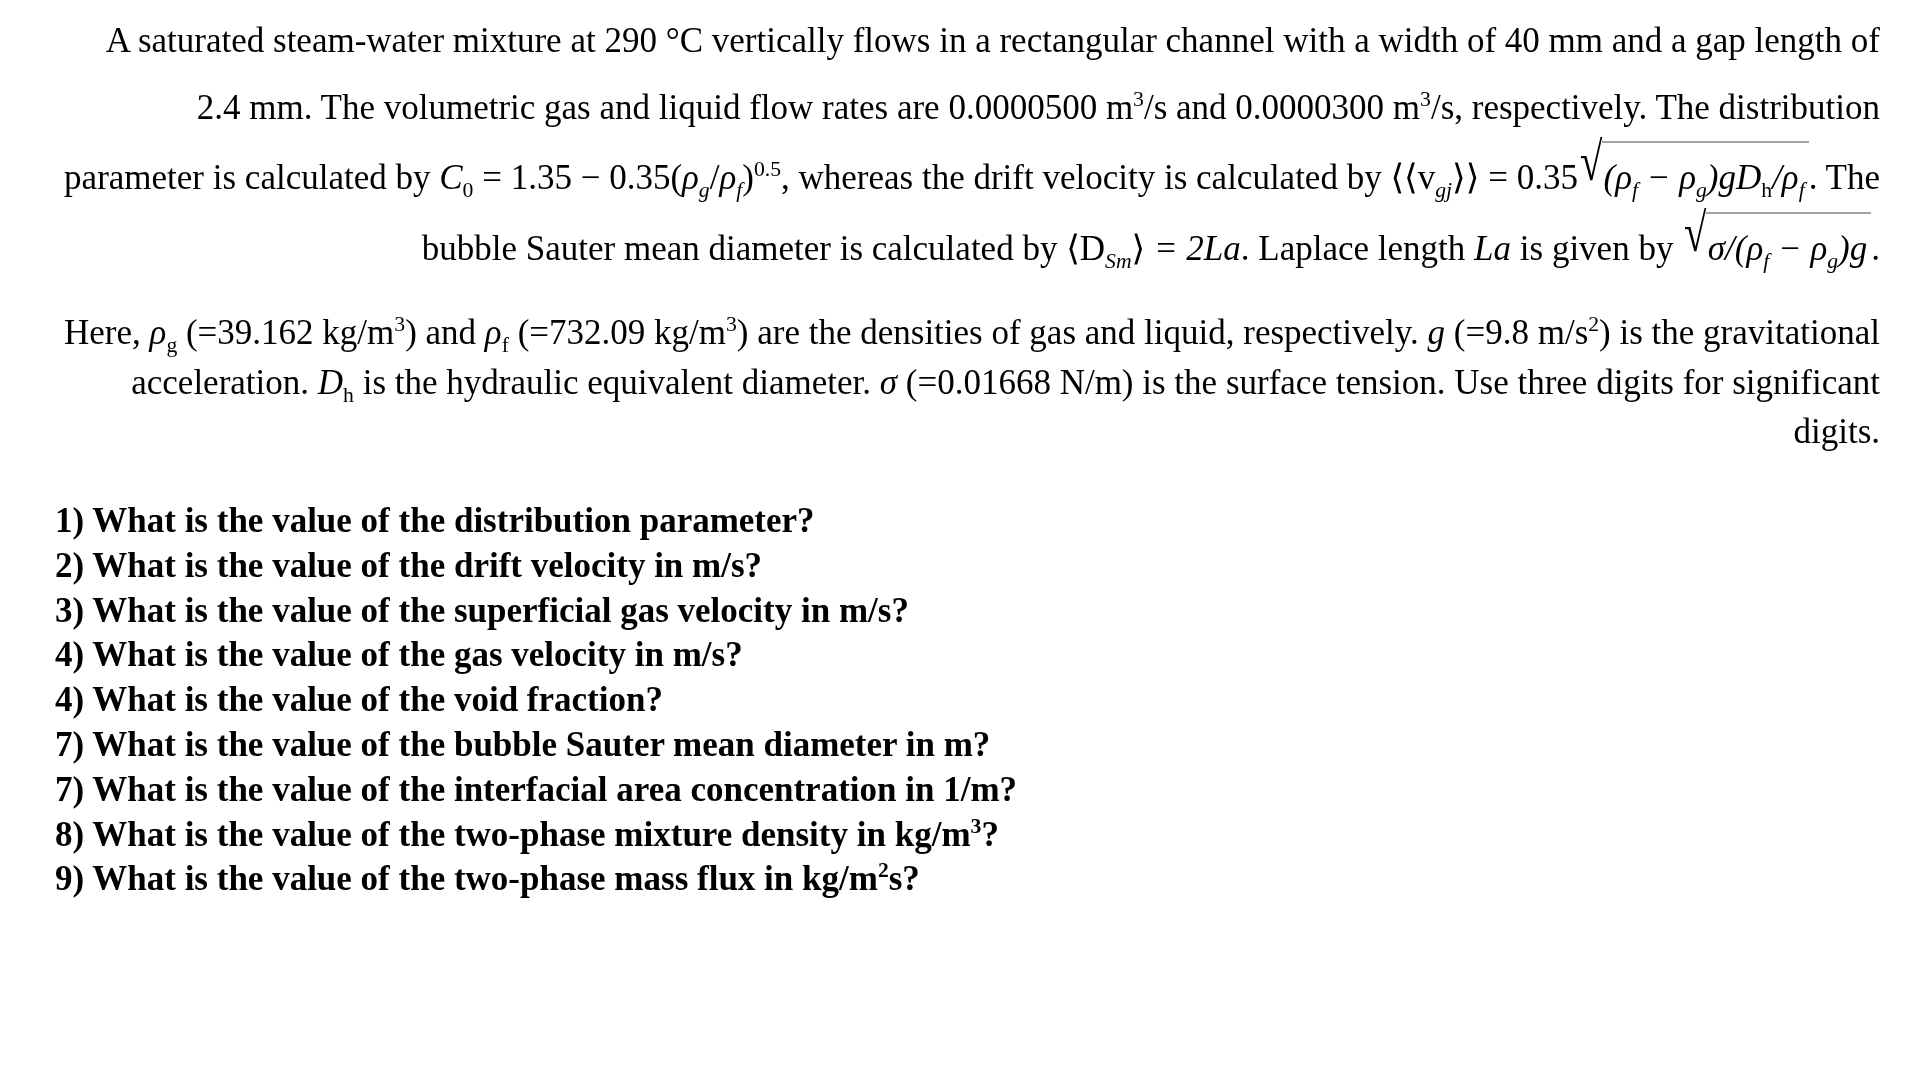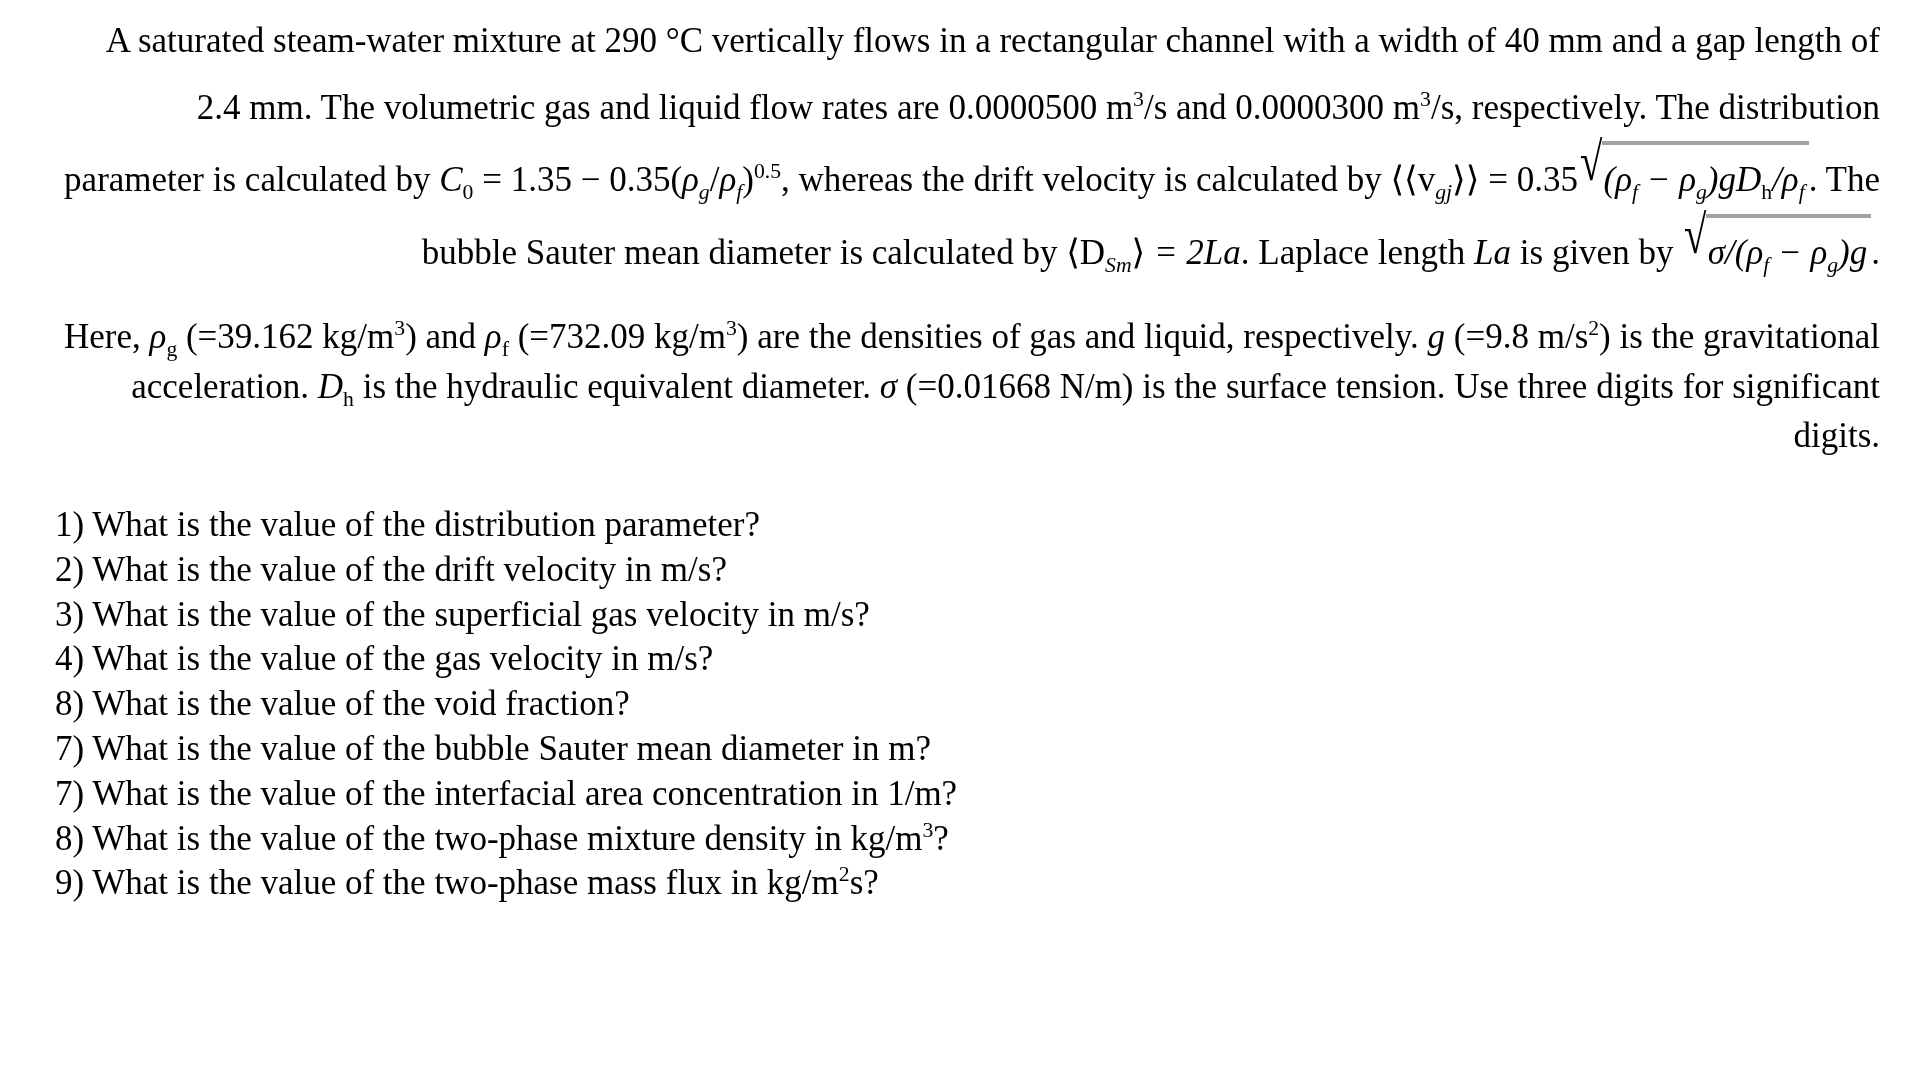--- a/index.html
+++ b/index.html
@@ -41,21 +41,21 @@
   
   .sqrt {
     display: inline-block;
     position: relative;
     padding-left: 0.62em;
     margin-left: 2px;
     white-space: nowrap;
   }
   .sqrt > .radicand {
     display: inline-block;
-    border-top: 4px solid #a3a3a3;
+    border-top: 2px solid #a3a3a3;
     padding: 2px 4px 0 2px;
   }
   .sqrt > .radsign {
     position: absolute;
     left: 0;
     top: -6px;
     font-size: 1.55em;
     line-height: 1;
     transform: scaleX(0.75);
     transform-origin: left top;
@@ -63,20 +63,21 @@
   .tallrow {
     line-height: 1.9;
   }
   .questions {
     font-size: 35px;
     line-height: 1.28;
     margin-top: 42px;
   }
   .questions div {
     white-space: nowrap;
+    font-weight: bold;
   }
   .nowrap { white-space: nowrap; }
   .angles { font-style: normal; }
 </style>
 </head>
 <body>
 
 <div class="page">
 
   <div class="para">
@@ -87,20 +88,20 @@
     <p style="margin-top:26px;">
       <span>Here, </span><span class="mi">ρ</span><sub class="mup">g</sub><span> (=39.162 kg/m</span><sup>3</sup><span>) and </span><span class="mi">ρ</span><sub class="mup">f</sub><span> (=732.09 kg/m</span><sup>3</sup><span>) are the densities of gas and liquid, respectively. </span><span class="mi">g</span><span> (=9.8 m/s</span><sup>2</sup><span>) is the gravitational acceleration. </span><span class="mi">D</span><sub class="mup">h</sub><span> is the hydraulic equivalent diameter. </span><span class="mi">σ</span><span> (=0.01668 N/m) is the surface tension. Use three digits for significant digits.</span>
     </p>
   </div>
 
   <div class="questions">
     <div>1) What is the value of the distribution parameter?</div>
     <div>2) What is the value of the drift velocity in m/s?</div>
     <div>3) What is the value of the superficial gas velocity in m/s?</div>
     <div>4) What is the value of the gas velocity in m/s?</div>
-    <div>8) What is the value of the void fraction?</div>
+    <div>4) What is the value of the void fraction?</div>
     <div>7) What is the value of the bubble Sauter mean diameter in m?</div>
     <div>7) What is the value of the interfacial area concentration in 1/m?</div>
     <div><span>8) What is the value of the two-phase mixture density in kg/m</span><sup>3</sup><span>?</span></div>
     <div><span>9) What is the value of the two-phase mass flux in kg/m</span><sup>2</sup><span>s?</span></div>
   </div>
 
 </div>
 
 </body></html>

